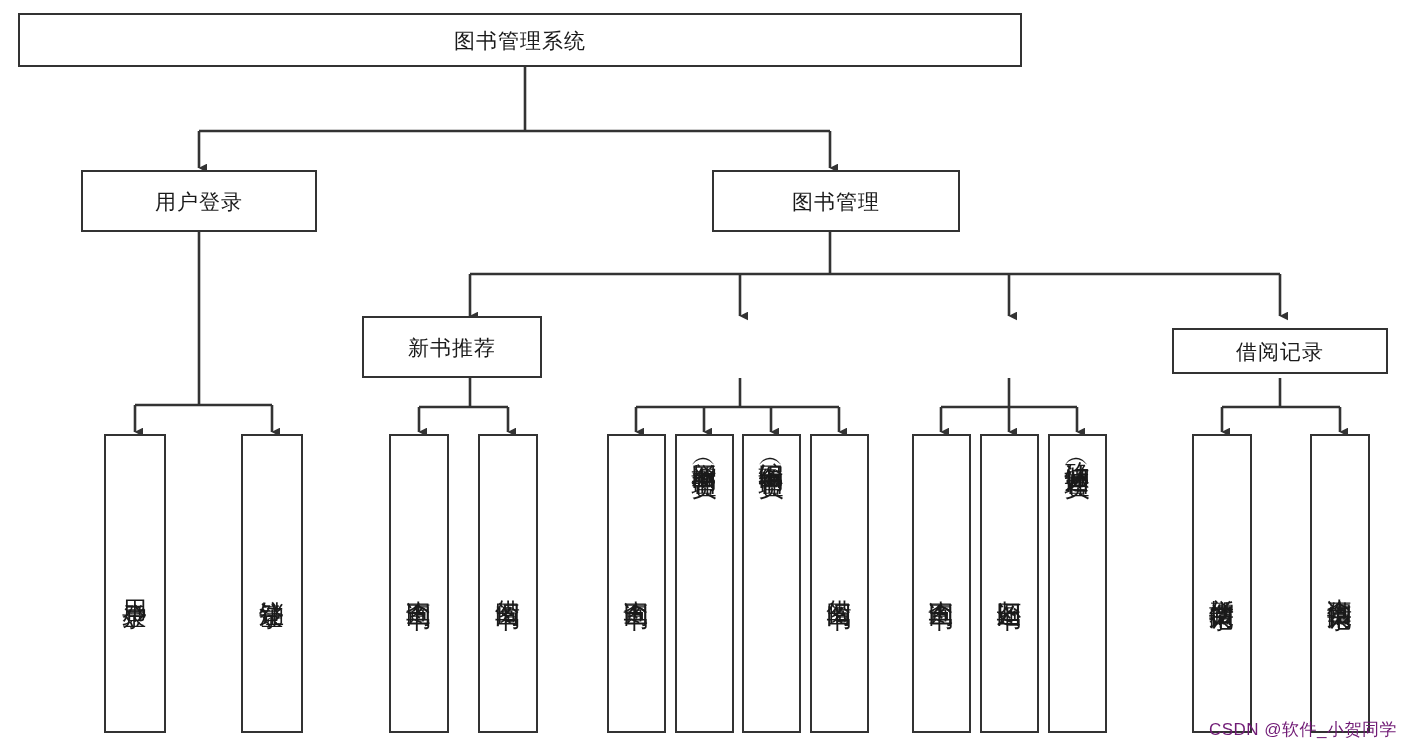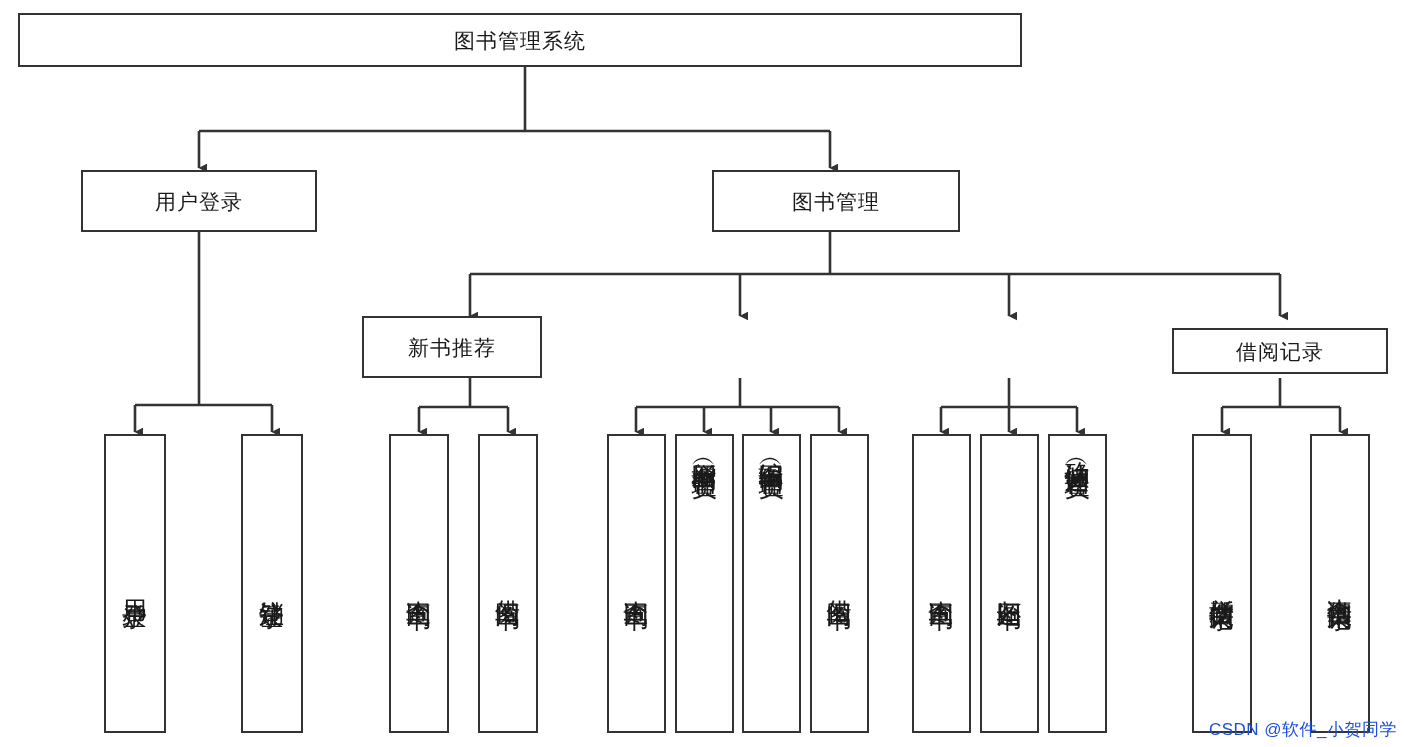--- a/index.html
+++ b/index.html
@@ -62,21 +62,21 @@
   }
   .node.vertical.centered {
     align-items: center;
     padding-top: 0;
   }
   .watermark {
     position: absolute;
     right: 8px;
     bottom: 6px;
     font-size: 17px;
-    color: #1d4ed8;
+    color: #701a75;
     white-space: nowrap;
     letter-spacing: 0.5px;
   }
 </style>
 </head>
 <body>
 
 <div id="diagram-root">
 
   <svg class="connectors" viewBox="0 0 1405 747">

